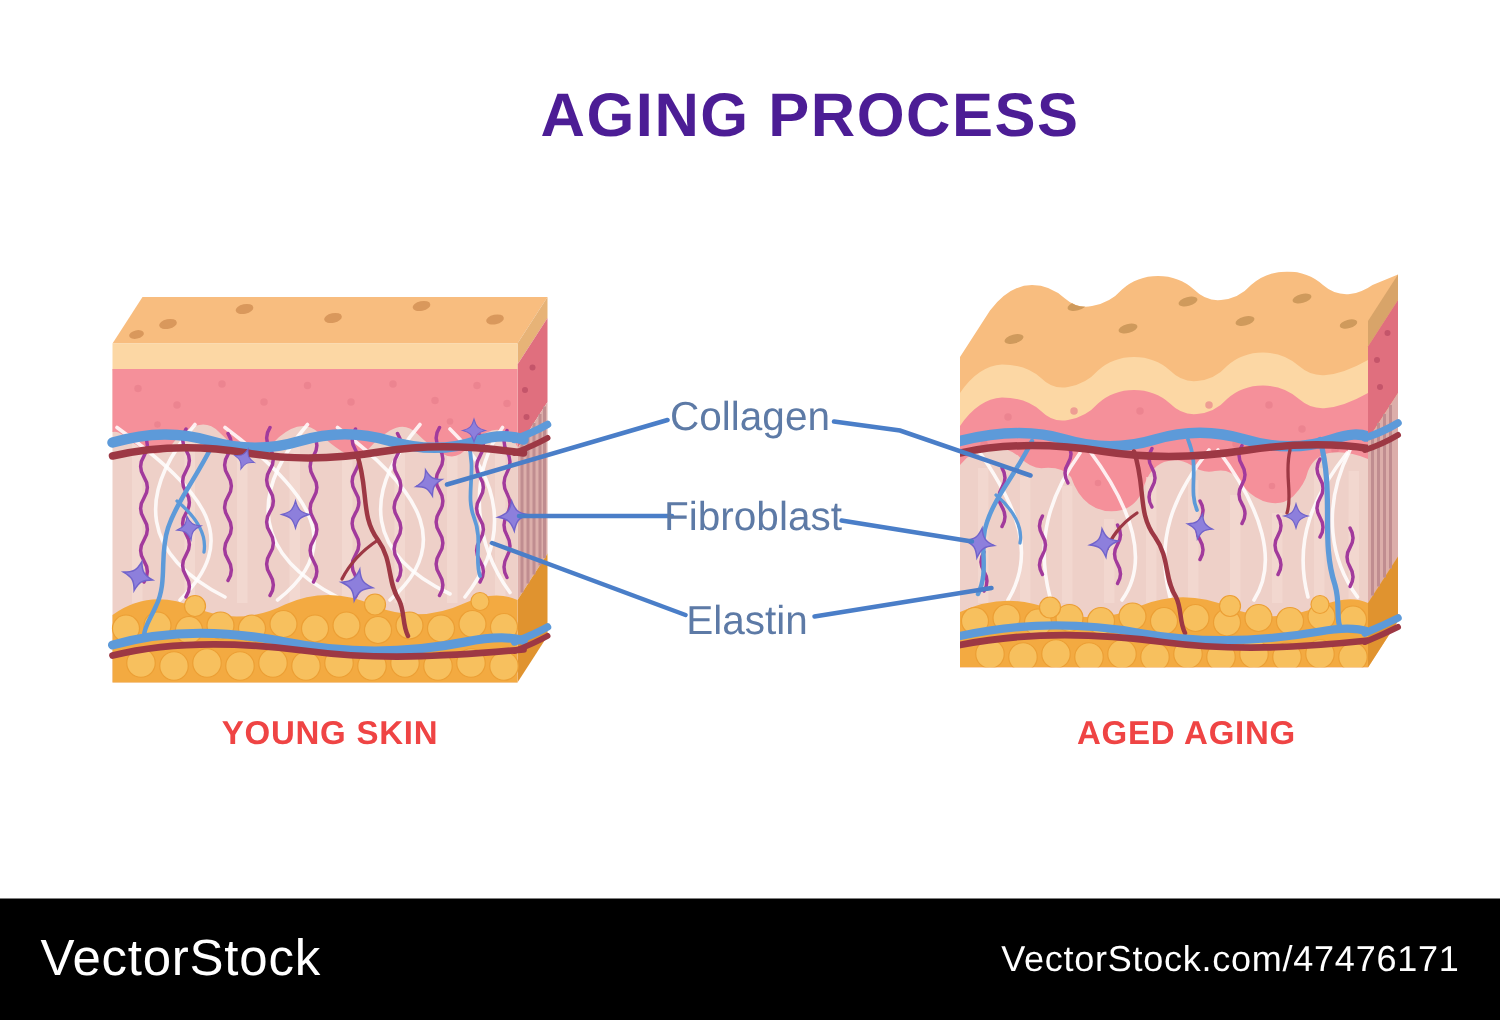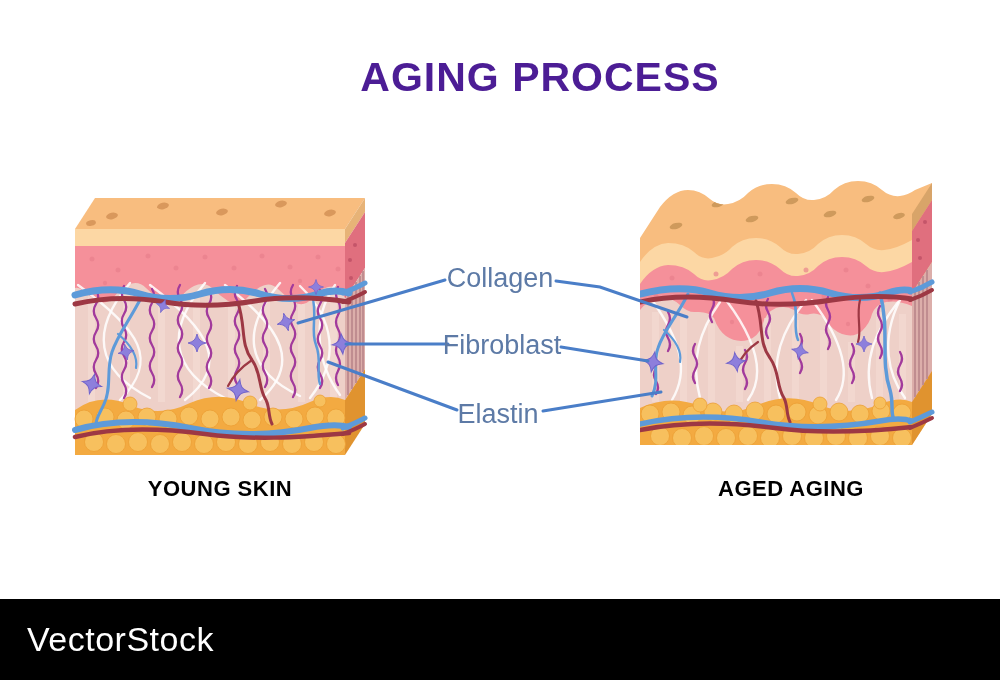--- a/index.html
+++ b/index.html
@@ -7,21 +7,21 @@
          font-family:"Liberation Sans","DejaVu Sans",sans-serif;}
   .artwork{position:absolute;left:0;top:0;}
   .page-title{position:absolute;left:540px;top:77px;transform:translate(-50%,-50%);
               font-size:41px;font-weight:bold;letter-spacing:1px;color:#4c1d95;white-space:nowrap;}
   .anno{position:absolute;transform:translate(-50%,-50%);font-size:27px;font-weight:400;
         color:#5d7aa6;white-space:nowrap;text-align:right;}
   .anno.collagen{left:500px;top:278px;}
   .anno.fibroblast{left:502px;top:345px;}
   .anno.elastin{left:498px;top:414px;}
   .caption{position:absolute;transform:translate(-50%,-50%);font-size:22px;font-weight:bold;
-           letter-spacing:0.5px;color:#000000;white-space:nowrap;}
+           letter-spacing:0.5px;color:#ef4444;white-space:nowrap;}
   .caption.young{left:220px;top:489px;}
   .caption.aged{left:791px;top:489px;}
   .watermark-bar{position:absolute;left:0;top:599px;width:1000px;height:81px;background:#000;
                  display:flex;align-items:center;justify-content:space-between;
                  padding:0 27px;box-sizing:border-box;}
   .wm-brand{color:#fff;font-size:34px;font-weight:500;letter-spacing:0.5px;}
   .wm-url{color:#fff;font-size:24px;font-weight:400;letter-spacing:0.5px;}
 </style>
 </head>
 <body>
@@ -356,15 +356,16 @@
 
   <div class="anno collagen">Collagen</div>
   <div class="anno fibroblast">Fibroblast</div>
   <div class="anno elastin">Elastin</div>
 
   <div class="caption young">YOUNG SKIN</div>
   <div class="caption aged">AGED AGING</div>
 
   <div class="watermark-bar">
     <span class="wm-brand">VectorStock</span>
+    <span class="wm-url">VectorStock.com/47476171</span>
   </div>
 
 </div>
 
 </body></html>

